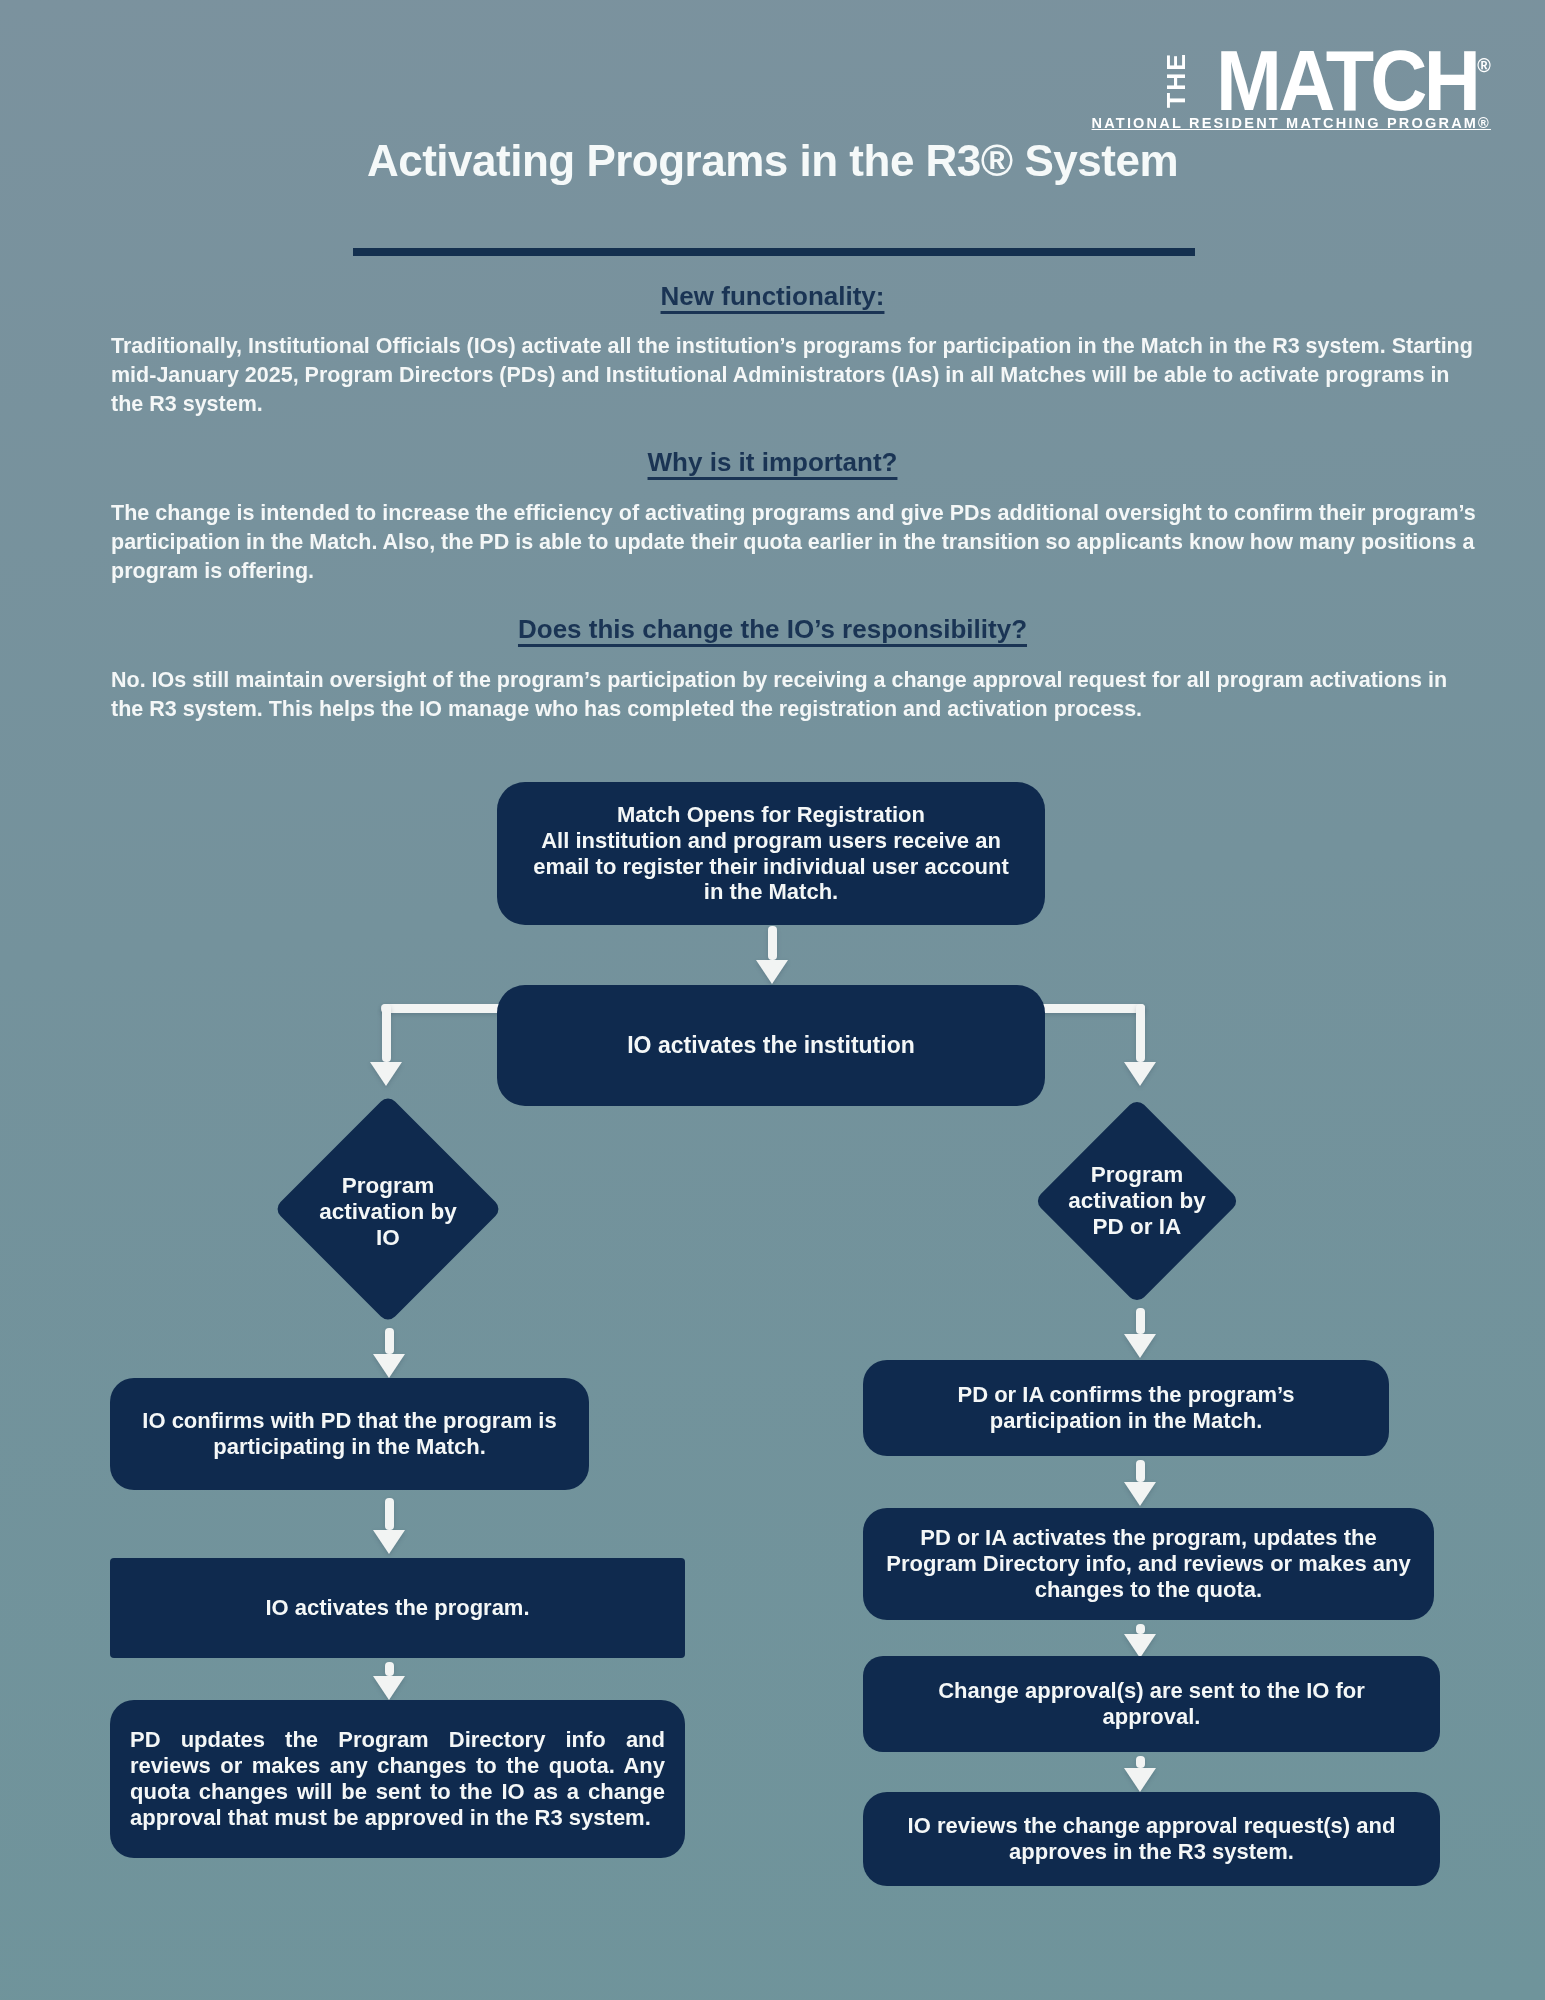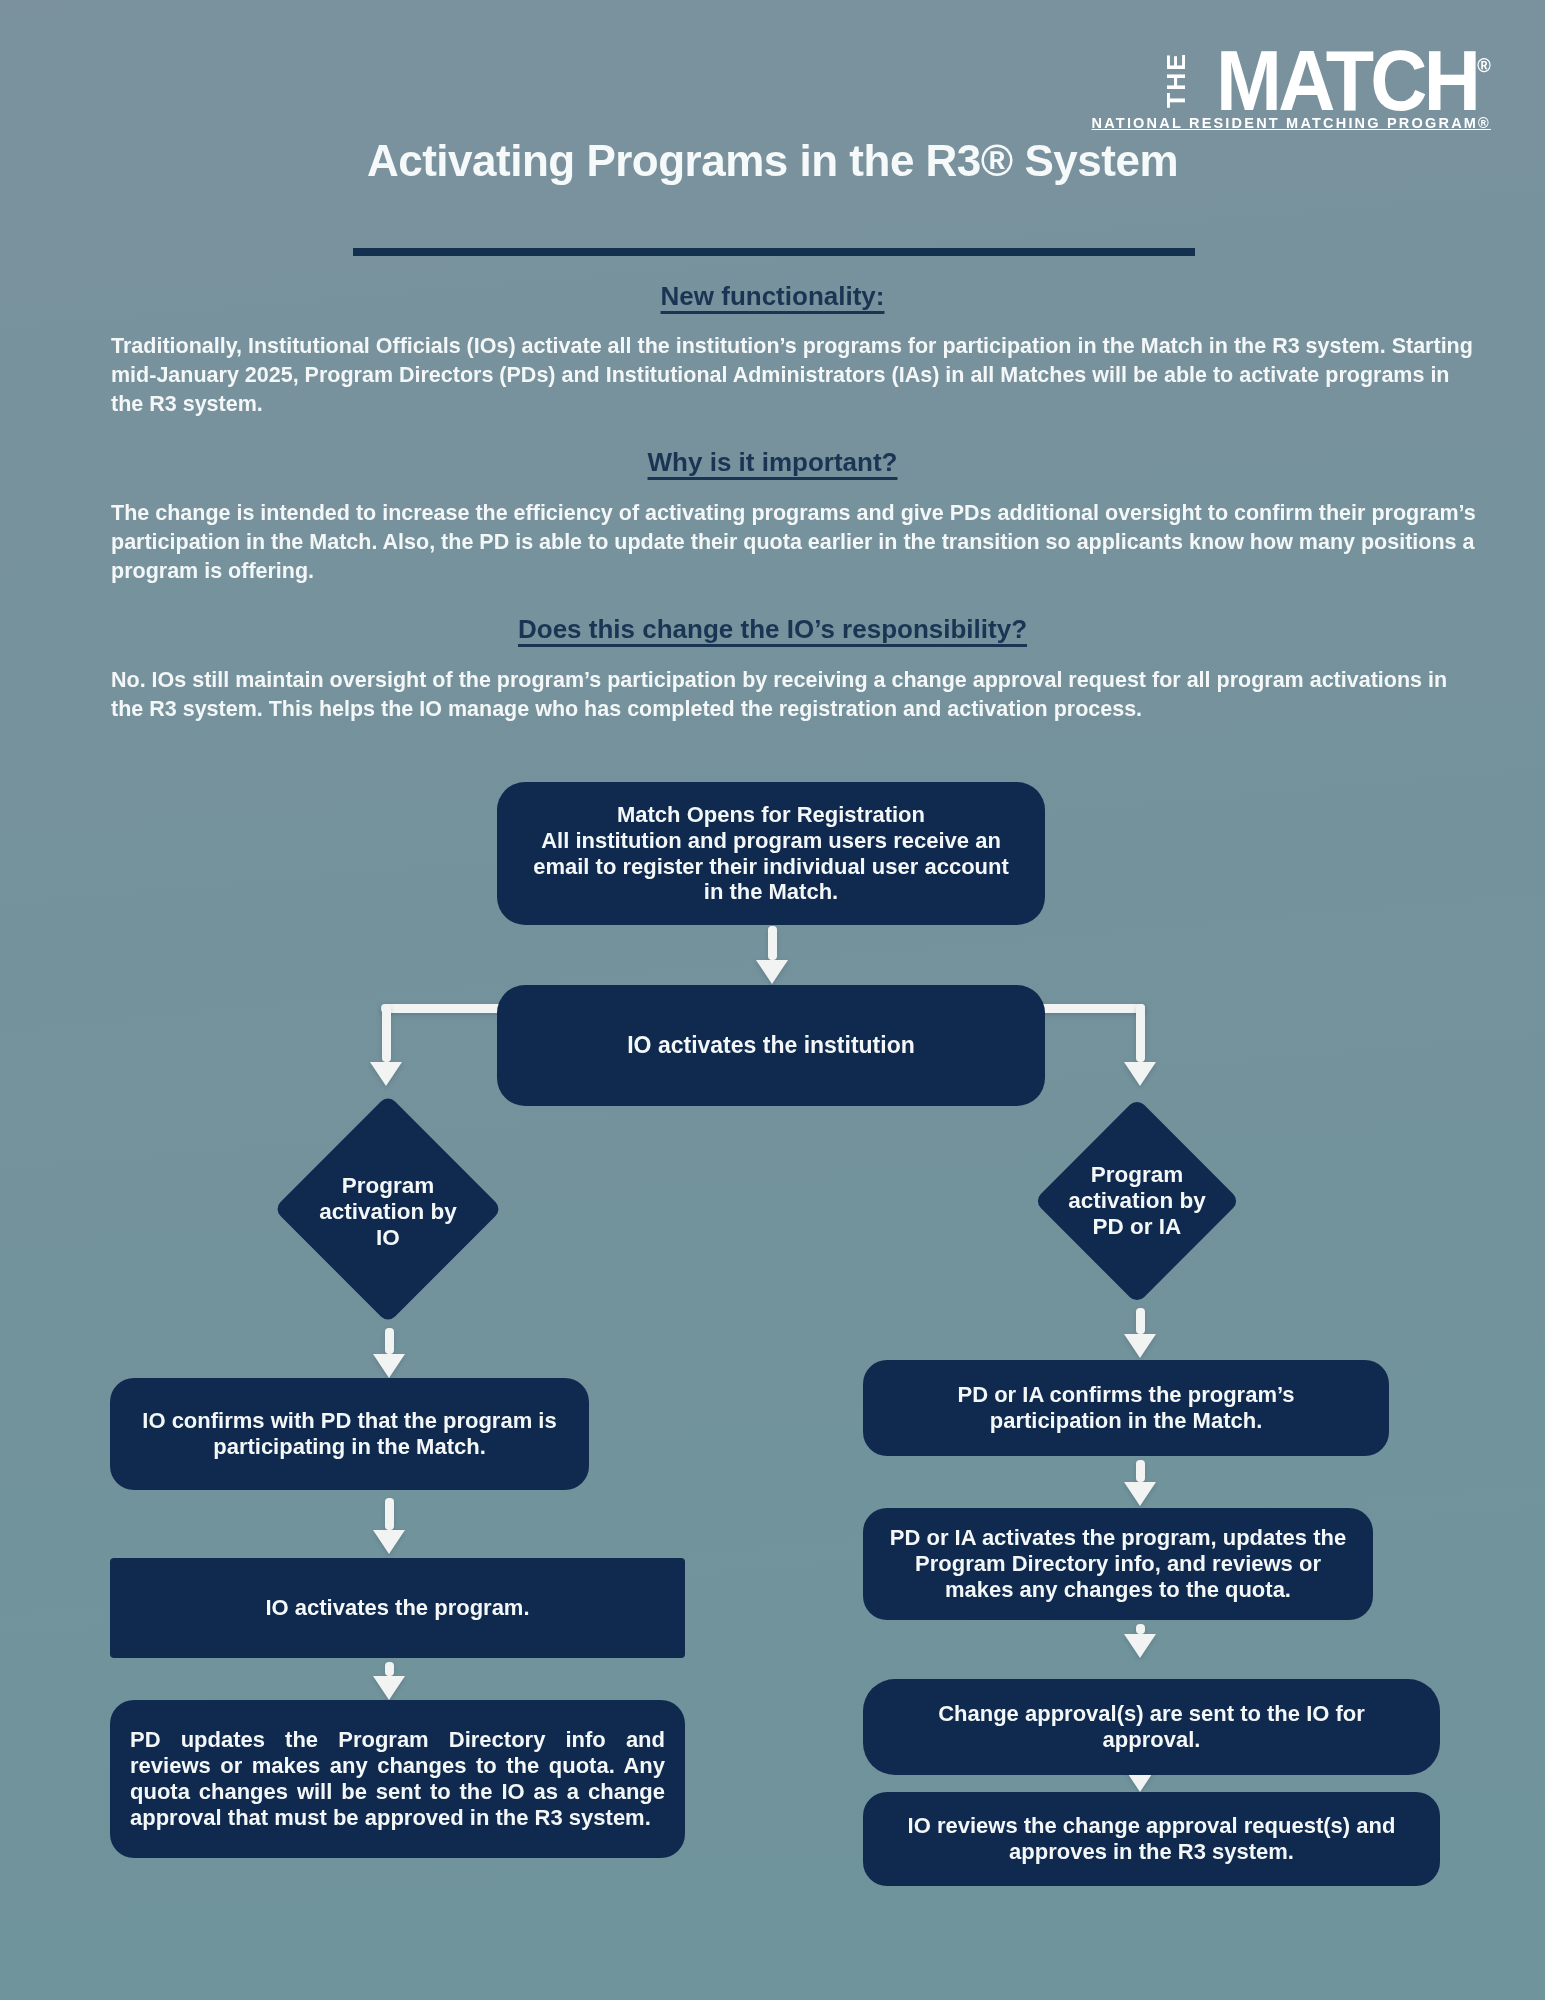--- a/index.html
+++ b/index.html
@@ -179,30 +179,30 @@
 
   <div class="node" style="left:863px;top:1360px;width:526px;height:96px;border-radius:24px;">
     <span class="node-text">PD or IA confirms the program’s participation in the Match.</span>
   </div>
 
   <div class="varrow" style="left:1123px;top:1460px;height:46px;">
     <div class="stem"></div>
       <div class="head"></div>
   </div>
 
-  <div class="node" style="left:863px;top:1508px;width:510px;height:112px;border-radius:24px;padding:6px 20px;">
+  <div class="node" style="left:863px;top:1508px;width:571px;height:112px;border-radius:24px;padding:6px 20px;">
     <span class="node-text">PD or IA activates the program, updates the Program Directory info, and reviews or makes any changes to the quota.</span>
   </div>
 
   <div class="varrow" style="left:1123px;top:1624px;height:34px;">
     <div class="stem"></div>
       <div class="head"></div>
   </div>
 
-  <div class="node" style="left:863px;top:1656px;width:577px;height:96px;border-radius:32px;margin-top:23px;">
+  <div class="node" style="left:863px;top:1656px;width:577px;height:96px;border-radius:20px;">
     <span class="node-text">Change approval(s) are sent to the IO for approval.</span>
   </div>
 
   <div class="varrow" style="left:1123px;top:1756px;height:36px;">
     <div class="stem"></div>
       <div class="head"></div>
   </div>
 
   <div class="node" style="left:863px;top:1792px;width:577px;height:94px;border-radius:24px;">
     <span class="node-text">IO reviews the change approval request(s) and approves in the R3 system.</span>

